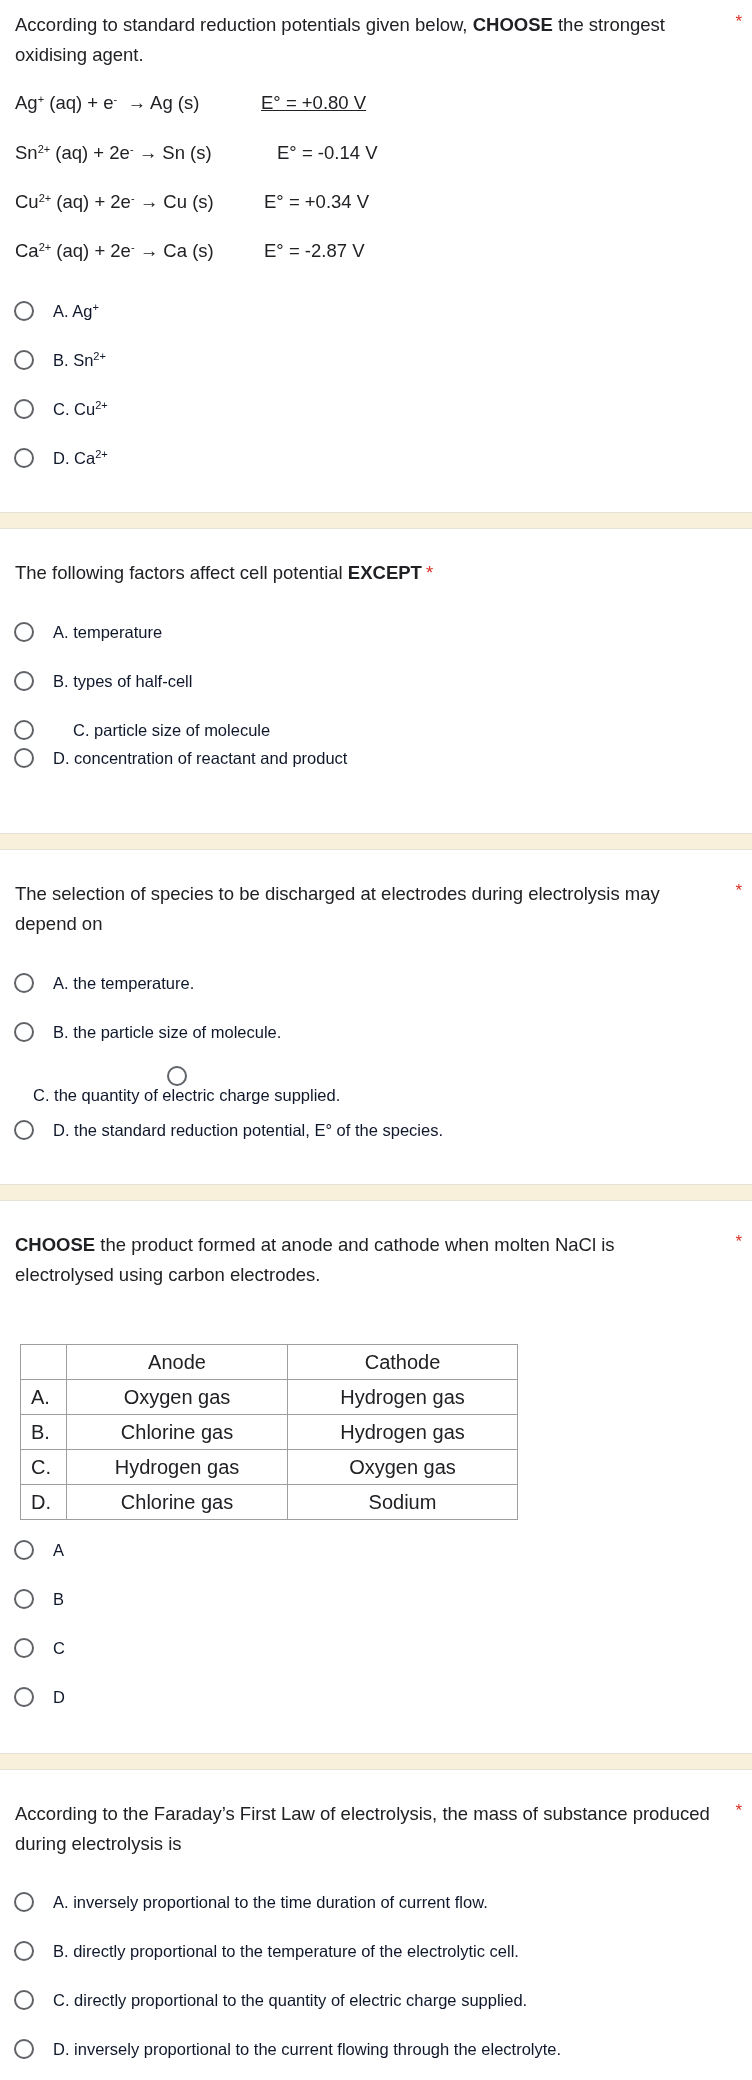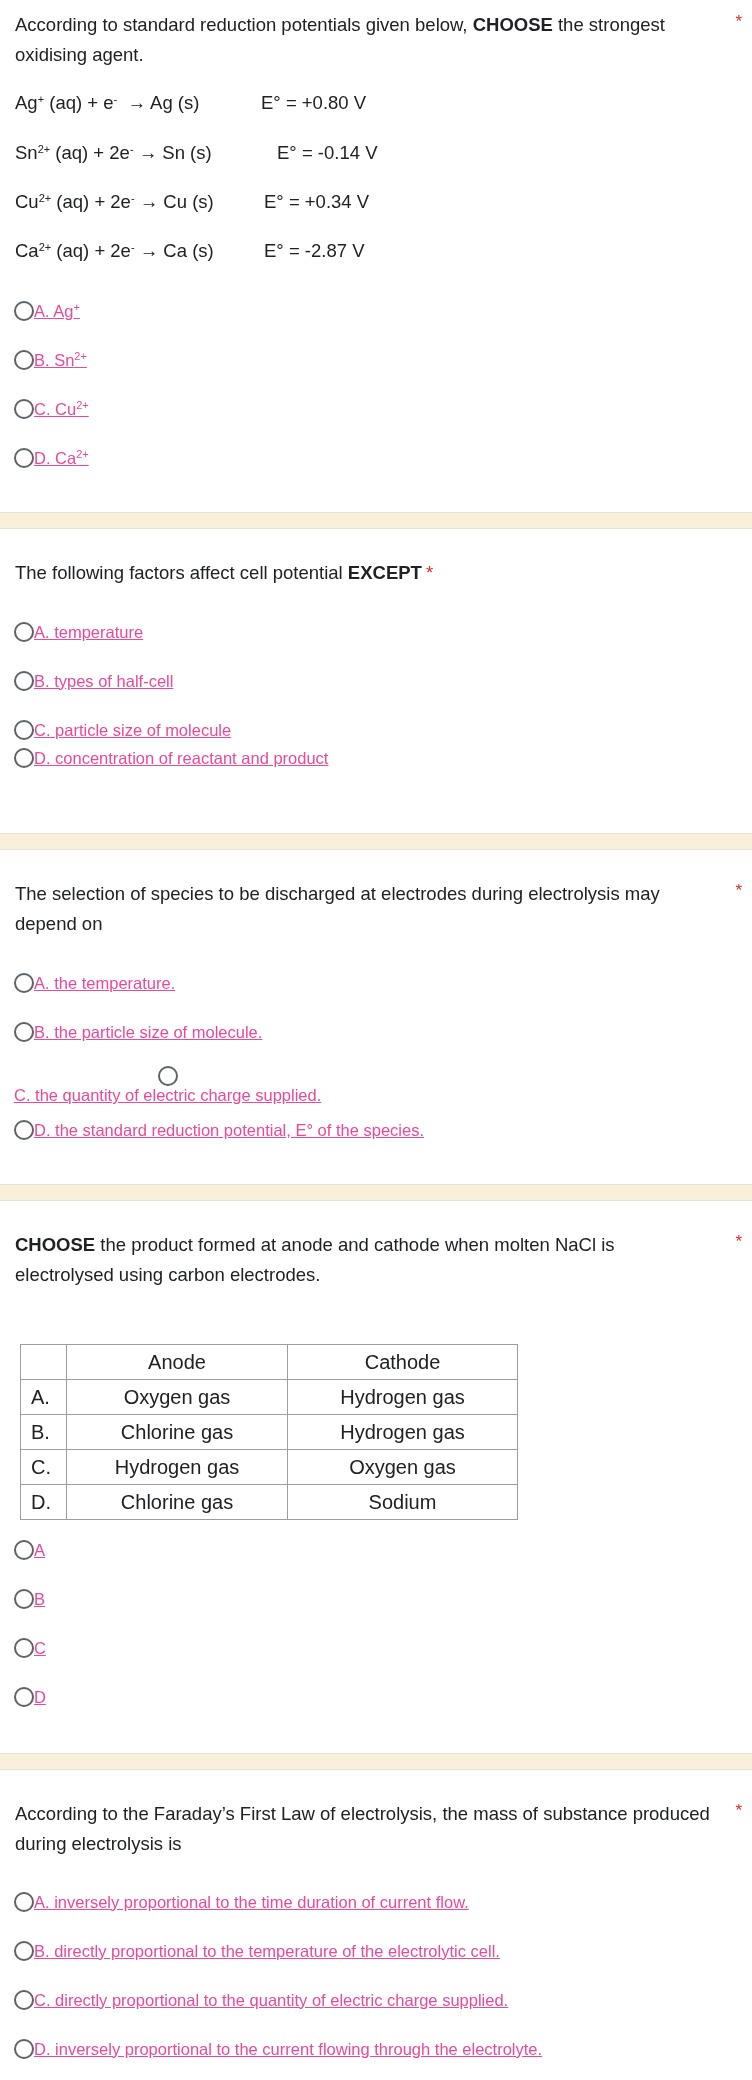--- a/index.html
+++ b/index.html
@@ -8,40 +8,40 @@
   .q { position: absolute; left: 0; width: 752px; }
   .qtitle { position: absolute; left: 15px; width: 700px; font-size: 18.5px; line-height: 30px; color: #202124; }
   .qtitle b { font-weight: bold; text-align: center; }
   .req { position: absolute; right: 10px; color: #d93025; font-size: 17px; }
   .req-inline { color: #d93025; margin-left: 4px; }
   .eq { position: absolute; left: 15px; font-size: 18.5px; color: #202124; white-space: nowrap; }
   .eq .ev { position: absolute; top: 0; }
   sup { font-size: 11px; vertical-align: 6px; line-height: 0; }
   .opt { position: absolute; left: 14px; height: 30px; display: flex; align-items: center; }
   .radio { width: 20px; height: 20px; border: 2px solid #5f6368; border-radius: 50%; box-sizing: border-box; flex: none; }
-  .opt-label { font-size: 16.5px; color: #ec4899; white-space: nowrap; text-decoration: underline; }
+  .opt-label { margin-left: 19px; font-size: 16.5px; color: #0f172a; white-space: nowrap; }
   .band { position: absolute; left: 0; width: 752px; height: 15px; background: #f9f0dc;
           border-top: 1px solid #e6e2d6; border-bottom: 1px solid #e6e2d6; }
   table.nacl { position: absolute; left: 20px; top: 1328px; border-collapse: collapse;
                font-family: "Liberation Sans", sans-serif; font-size: 20px; color: #202124; margin-top: 16px; }
   table.nacl td { border: 1.5px solid #9e9e9e; height: 34px; padding: 0; text-align: center; }
   table.nacl td.lbl { width: 46px; text-align: left; padding-left: 10px; box-sizing: border-box; }
   table.nacl td.c1 { width: 220px; }
   table.nacl td.c2 { width: 229px; }
 </style>
 </head>
 <body>
 
 <div class="q">
   <div class="qtitle" style="top:10px;"><span>According to standard reduction potentials given below, </span><b>CHOOSE</b><span> the strongest oxidising agent.</span></div>
   <span class="req" style="top:12px;">*</span>
 
   <div class="eq" style="top:92px;">
     <span>Ag</span><sup>+</sup><span> (aq) + e</span><sup>-</sup><span style="white-space:pre">  → Ag (s)</span>
-    <span class="ev" style="left:246px;">E° = +0.80 V</span>
+    <span class="ev" style="left:246px;text-decoration:underline;">E° = +0.80 V</span>
   </div>
   <div class="eq" style="top:142px;">
     <span>Sn</span><sup>2+</sup><span> (aq) + 2e</span><sup>-</sup><span style="white-space:pre"> → Sn (s)</span>
     <span class="ev" style="left:246px;margin-left:16px;">E° = -0.14 V</span>
   </div>
   <div class="eq" style="top:191px;">
     <span>Cu</span><sup>2+</sup><span> (aq) + 2e</span><sup>-</sup><span style="white-space:pre"> → Cu (s)</span>
     <span class="ev" style="left:249px;">E° = +0.34 V</span>
   </div>
   <div class="eq" style="top:240px;">
@@ -73,21 +73,21 @@
   <div class="qtitle" style="top:558px;"><span>The following factors affect cell potential </span><b>EXCEPT</b><span class="req-inline">*</span></div>
 
   <div class="opt" style="top:617px;">
     <span class="radio"></span>
     <span class="opt-label">A. temperature</span>
   </div>
   <div class="opt" style="top:666px;">
     <span class="radio"></span>
     <span class="opt-label">B. types of half-cell</span>
   </div>
-  <div class="opt" style="top:715px;">
+  <div class="opt" style="top:715px;gap:20px;">
     <span class="radio"></span>
     <span class="opt-label">C. particle size of molecule</span>
   </div>
   <div class="opt" style="top:743px;">
     <span class="radio"></span>
     <span class="opt-label">D. concentration of reactant and product</span>
   </div>
 </div>
 
 <div class="band" style="top:833px;"></div>

